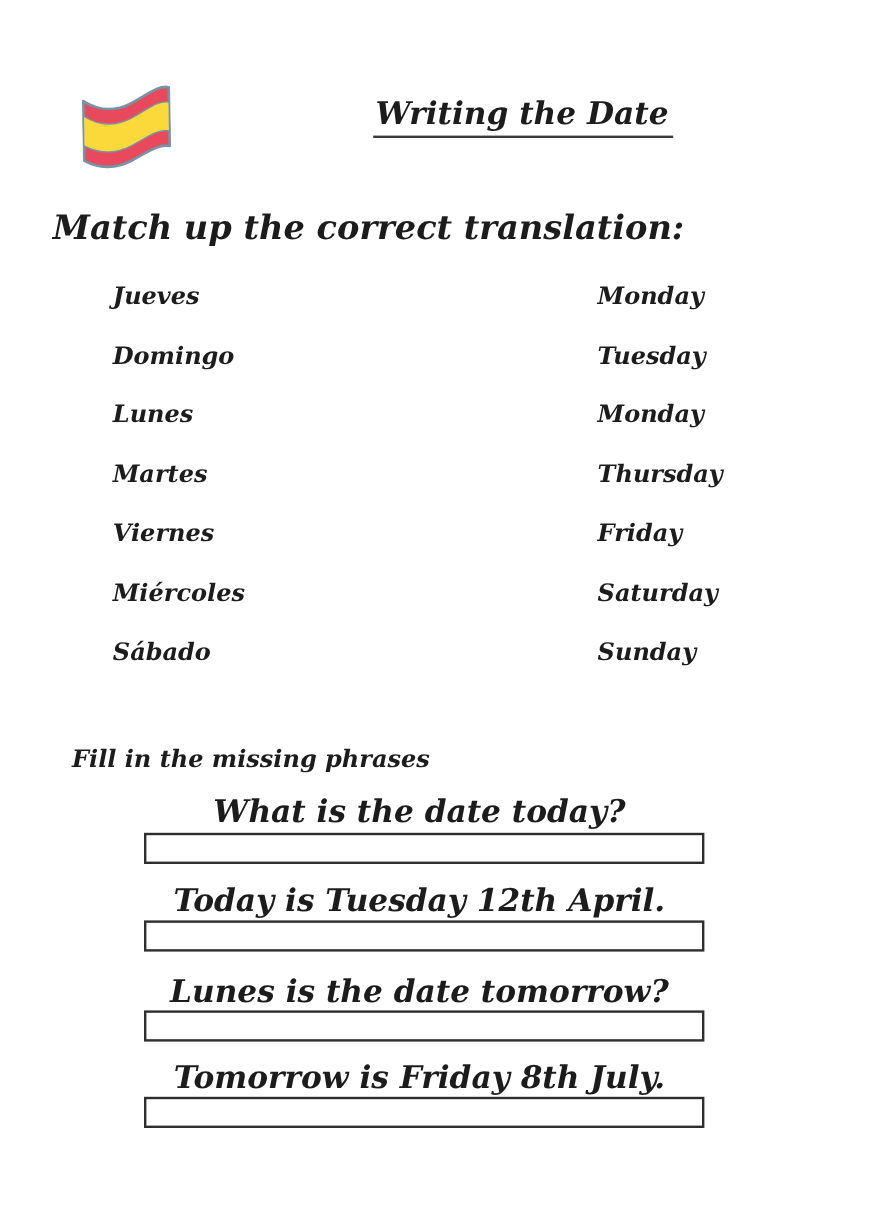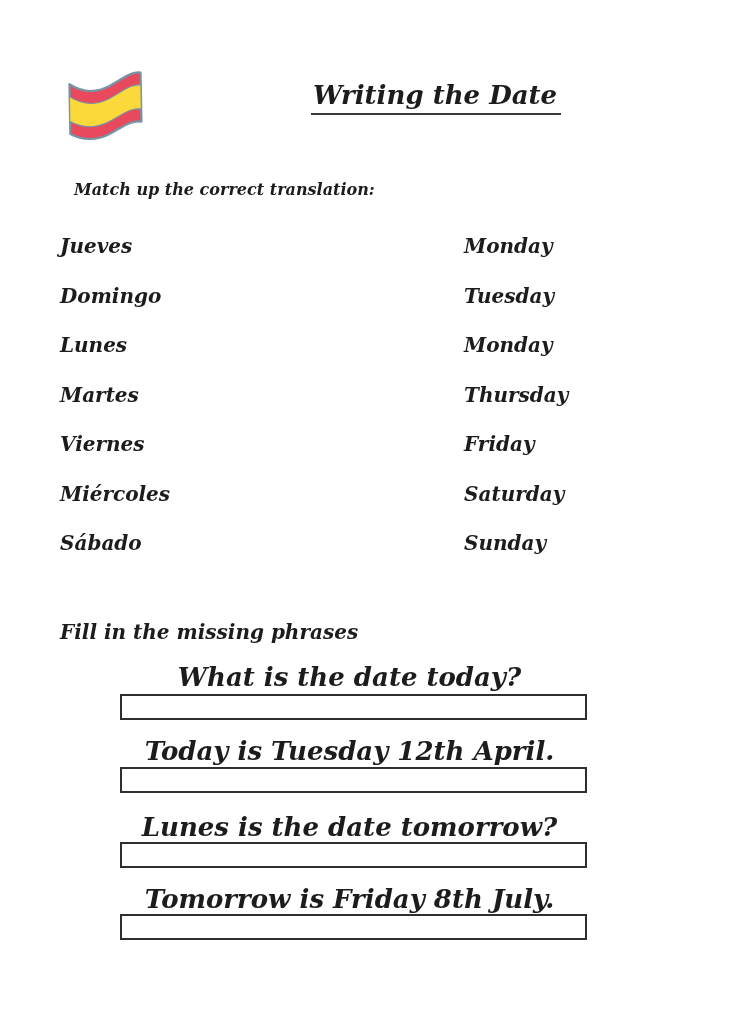--- a/index.html
+++ b/index.html
@@ -32,38 +32,39 @@
     position: absolute;
     left: 311px;
     top: 80px;
     font-size: 26px;
     line-height: 30px;
     border-bottom: 2px solid #3a3a3a;
     padding: 0 4px 3px 2px;
   }
   .match-instruction {
     position: absolute;
-    left: 74px;
+    left: 44px;
     top: 178px;
-    font-size: 16px;
+    font-size: 28px;
     line-height: 24px;
   }
   .days-col {
     position: absolute;
     top: 234px;
   }
   .days-col.spanish { left: 60px; }
   .days-col.english {
     left: 464px;
     width: 200px;
   }
   .day-row {
     height: 49.5px;
     font-size: 20px;
     line-height: 24px;
+    margin-left: 34px;
   }
   .fill-instruction {
     position: absolute;
     left: 60px;
     top: 620px;
     font-size: 20px;
     line-height: 24px;
   }
   .fill-prompt {
     position: absolute;

